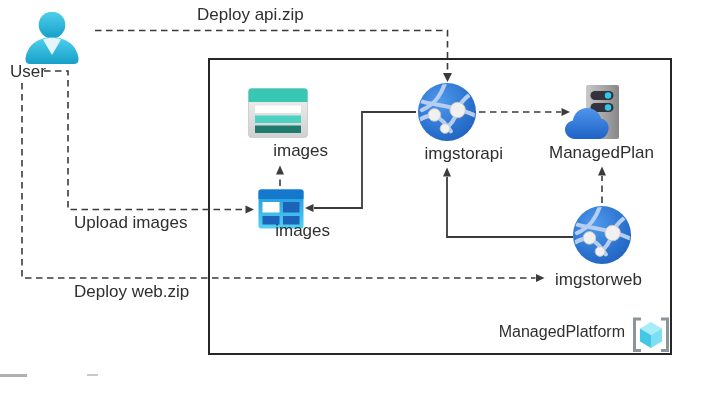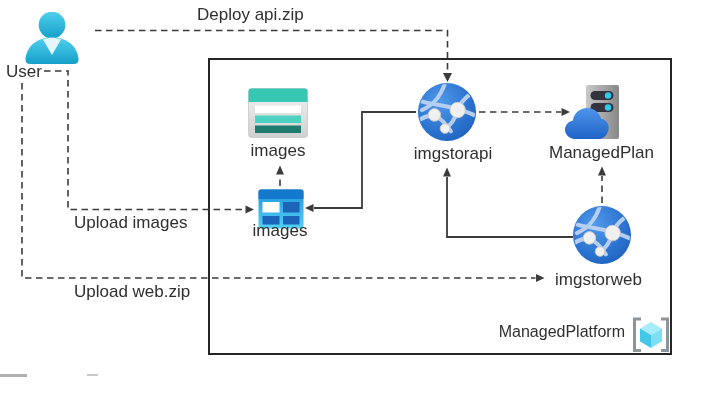--- a/index.html
+++ b/index.html
@@ -19,21 +19,21 @@
   }
   svg.overlay{position:absolute;left:0;top:0;width:708px;height:412px;}
   svg.icon{position:absolute;}
   .dashed{stroke:var(--line-color);stroke-width:1.6;fill:none;stroke-dasharray:6.5 4.5;}
   .solid{stroke:var(--line-color);stroke-width:1.8;fill:none;}
   .arrow{fill:var(--line-color);stroke:none;}
   .lbl{
     position:absolute;font-size:17px;line-height:18px;color:var(--label-color);
     white-space:nowrap;
   }
-  .ctr{text-align:center;}
+  .ctr{text-align:right;}
   .rgt{text-align:right;}
   .platform-lbl{font-size:16px;}
   .artifact{position:absolute;}
 </style>
 </head>
 <body>
 
 <div class="stage">
 
   <svg width="0" height="0" style="position:absolute" aria-hidden="true">
@@ -160,21 +160,21 @@
     <polygon points="10,12.5 21,19 21,32 10,25.5" fill="#44c7e6"></polygon>
     <polygon points="32,12.5 21,19 21,32 32,25.5" fill="#7edef2"></polygon>
   </svg>
 
   <div class="lbl ctr" style="left:2px;top:63px;width:44px">User</div>
 
   <div class="lbl" style="left:197px;top:6px">Deploy api.zip</div>
 
   <div class="lbl" style="left:74px;top:214px">Upload images</div>
 
-  <div class="lbl" style="left:74px;top:283px">Upload web.zip</div>
+  <div class="lbl" style="left:74px;top:283px">Deploy web.zip</div>
 
   <div class="lbl ctr" style="left:228px;top:142px;width:100px">images</div>
 
   <div class="lbl ctr" style="left:230px;top:222px;width:100px">images</div>
 
   <div class="lbl ctr" style="left:403px;top:145px;width:100px">imgstorapi</div>
 
   <div class="lbl" style="left:555px;top:271px;width:100px">imgstorweb</div>
 
   <div class="lbl ctr" style="left:549px;top:144px;width:100px">ManagedPlan</div>

